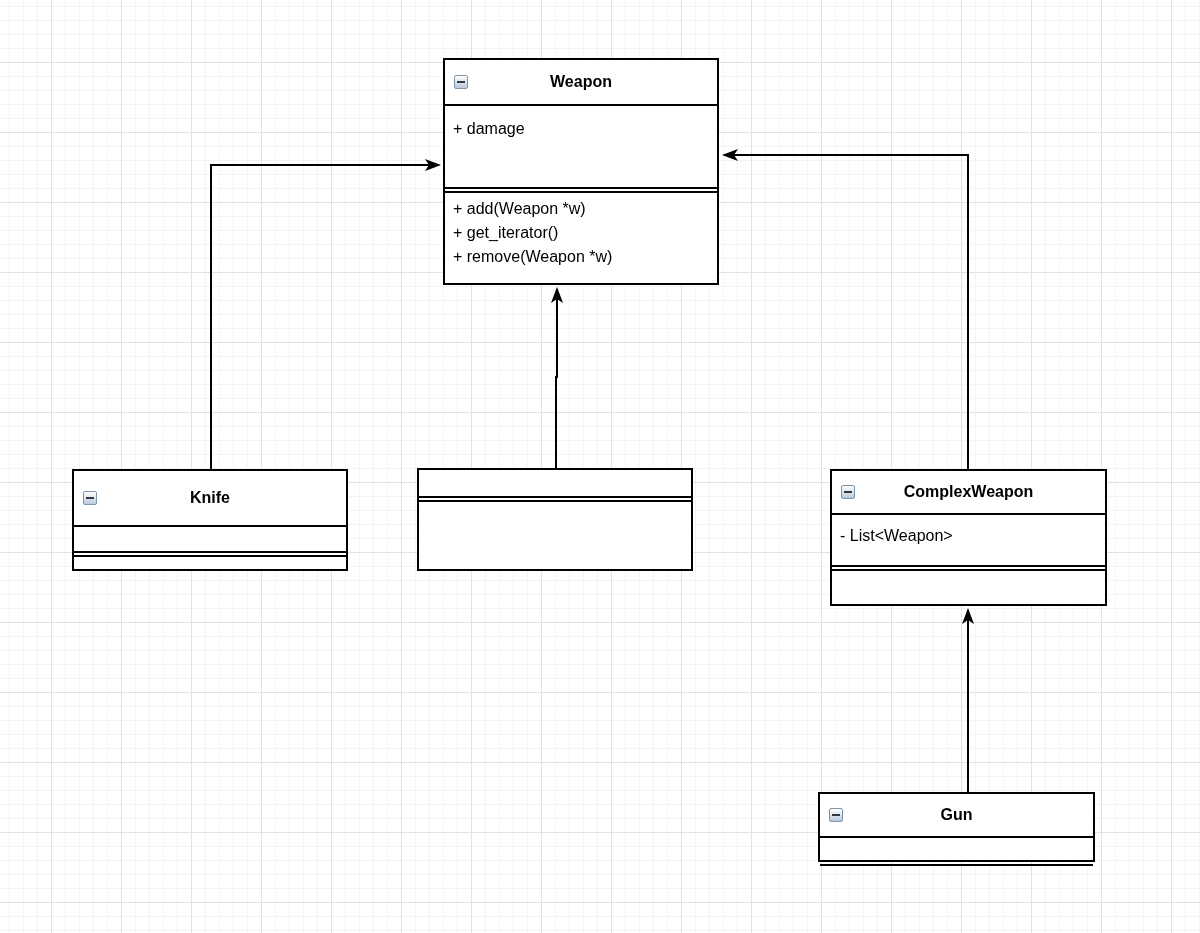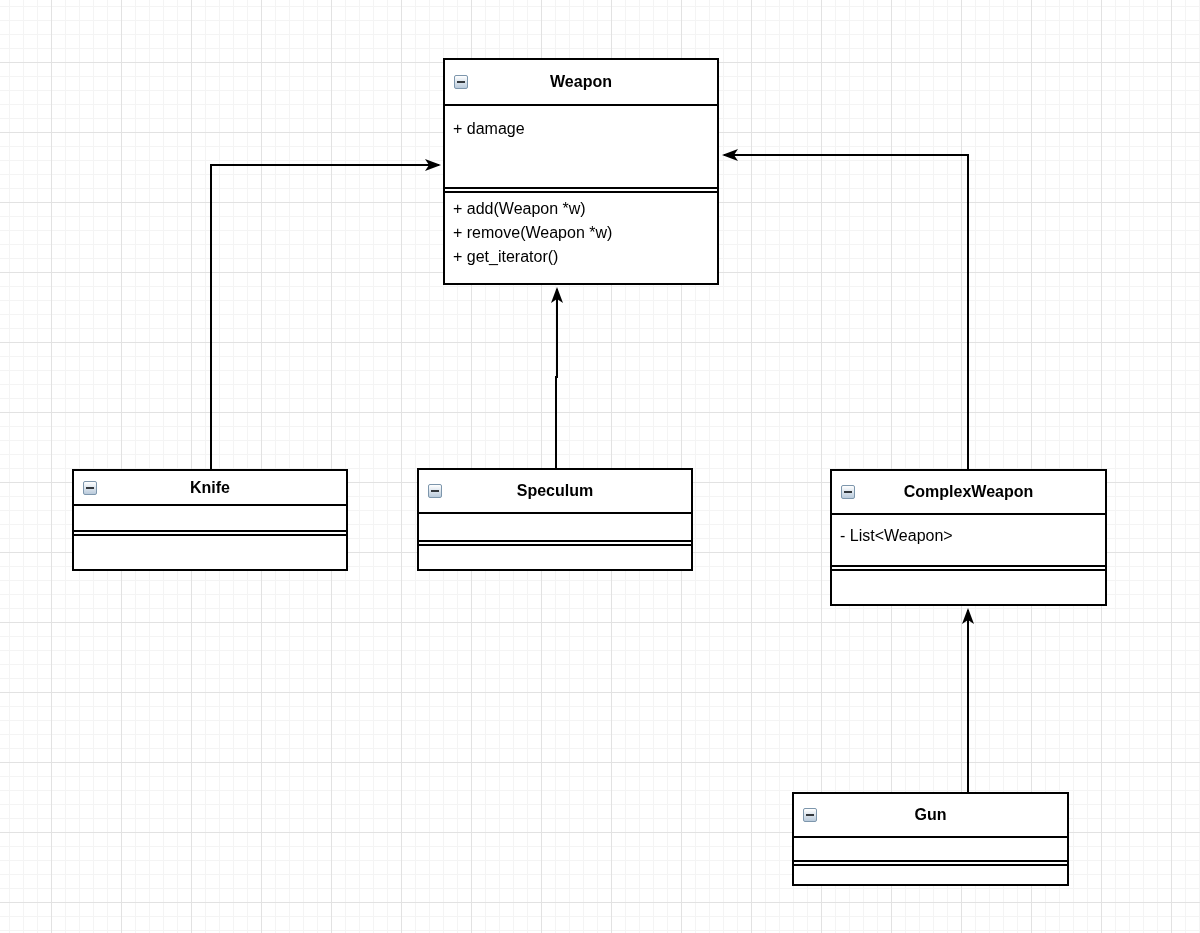--- a/index.html
+++ b/index.html
@@ -85,32 +85,32 @@
     overflow: hidden;
   }
 
   
   #box-weapon        { left: 443px; top:  58px; width: 276px; height: 227px; }
   #box-weapon .uml-title   { height: 46px; }
   #box-weapon .uml-attrs   { height: 83px; padding-top: 10px; }
   #box-weapon .uml-methods { padding-top: 4px; }
 
   #box-knife         { left:  72px; top: 469px; width: 276px; height: 102px; }
-  #box-knife .uml-title    { height: 35px; }
+  #box-knife .uml-title    { height: 56px; }
   #box-knife .uml-attrs    { height: 26px; }
 
   #box-speculum      { left: 417px; top: 468px; width: 276px; height: 103px; }
   #box-speculum .uml-title { height: 44px; }
   #box-speculum .uml-attrs { height: 28px; }
 
   #box-complexweapon { left: 830px; top: 469px; width: 277px; height: 137px; }
   #box-complexweapon .uml-title { height: 44px; }
   #box-complexweapon .uml-attrs { height: 52px; }
 
-  #box-gun           { left: 792px; top: 792px; width: 277px; height:  94px; }
+  #box-gun           { left: 818px; top: 792px; width: 277px; height:  70px; }
   #box-gun .uml-title      { height: 44px; }
   #box-gun .uml-attrs      { height: 24px; }
 </style>
 </head>
 <body>
 
 <div class="canvas">
 
   <svg class="edges">
     <defs>
@@ -130,44 +130,38 @@
           <span class="minus-bar"></span>
         </span>
       <span>Weapon</span>
     </div>
     <div class="uml-attrs">
       <div>+ damage</div>
     </div>
     <div class="uml-spacer"></div>
     <div class="uml-methods">
       <div>+ add(Weapon *w)</div>
+      <div>+ get_iterator()</div>
       <div>+ remove(Weapon *w)</div>
-      <div>+ get_iterator()</div>
     </div>
   </div>
 
   <div class="uml-class" id="box-knife">
     <div class="uml-title">
       <span class="collapse-btn">
           <span class="minus-bar"></span>
         </span>
       <span>Knife</span>
     </div>
     <div class="uml-attrs"></div>
     <div class="uml-spacer"></div>
     <div class="uml-methods"></div>
   </div>
 
   <div class="uml-class" id="box-speculum">
-    <div class="uml-title">
-      <span class="collapse-btn">
-          <span class="minus-bar"></span>
-        </span>
-      <span>Speculum</span>
-    </div>
     <div class="uml-attrs"></div>
     <div class="uml-spacer"></div>
     <div class="uml-methods"></div>
   </div>
 
   <div class="uml-class" id="box-complexweapon">
     <div class="uml-title">
       <span class="collapse-btn">
           <span class="minus-bar"></span>
         </span>

